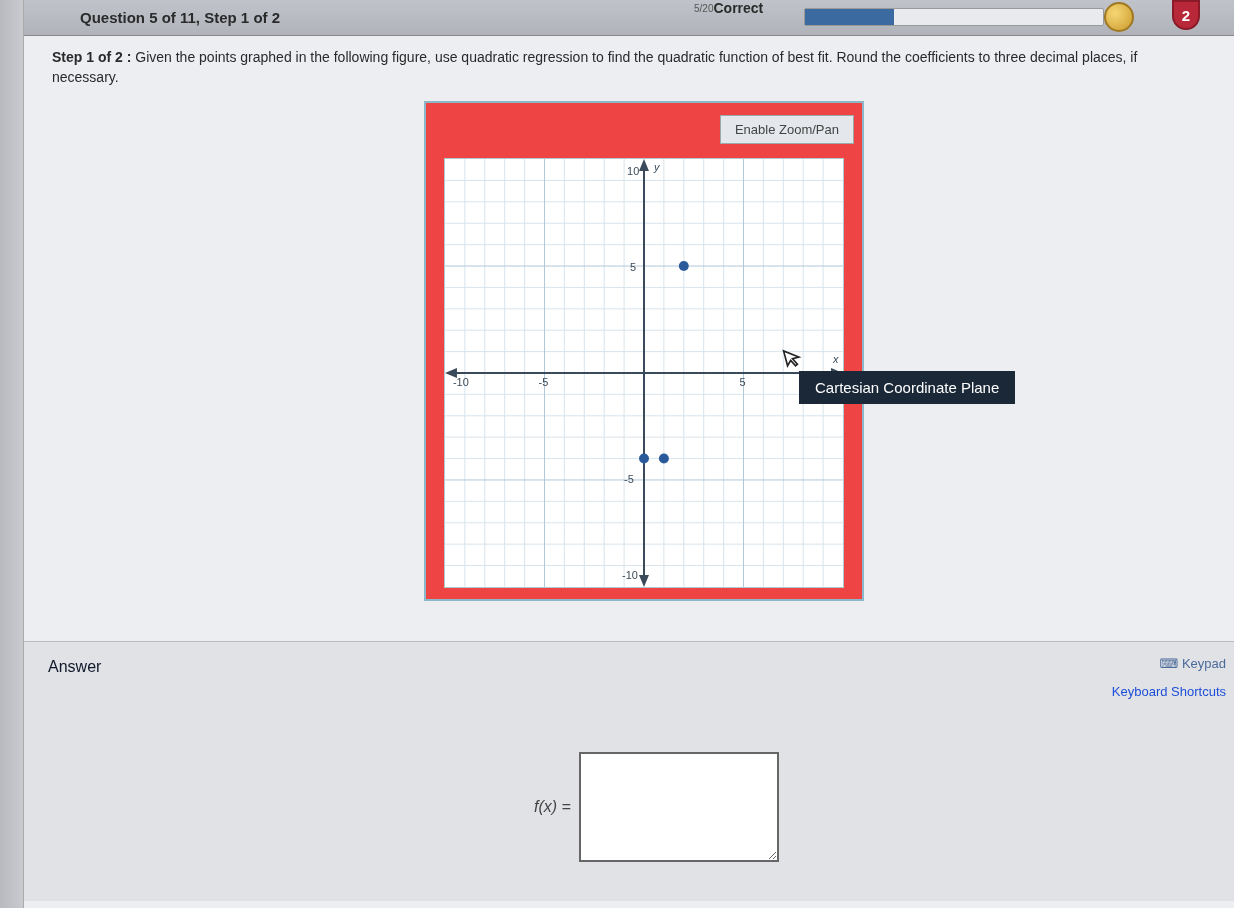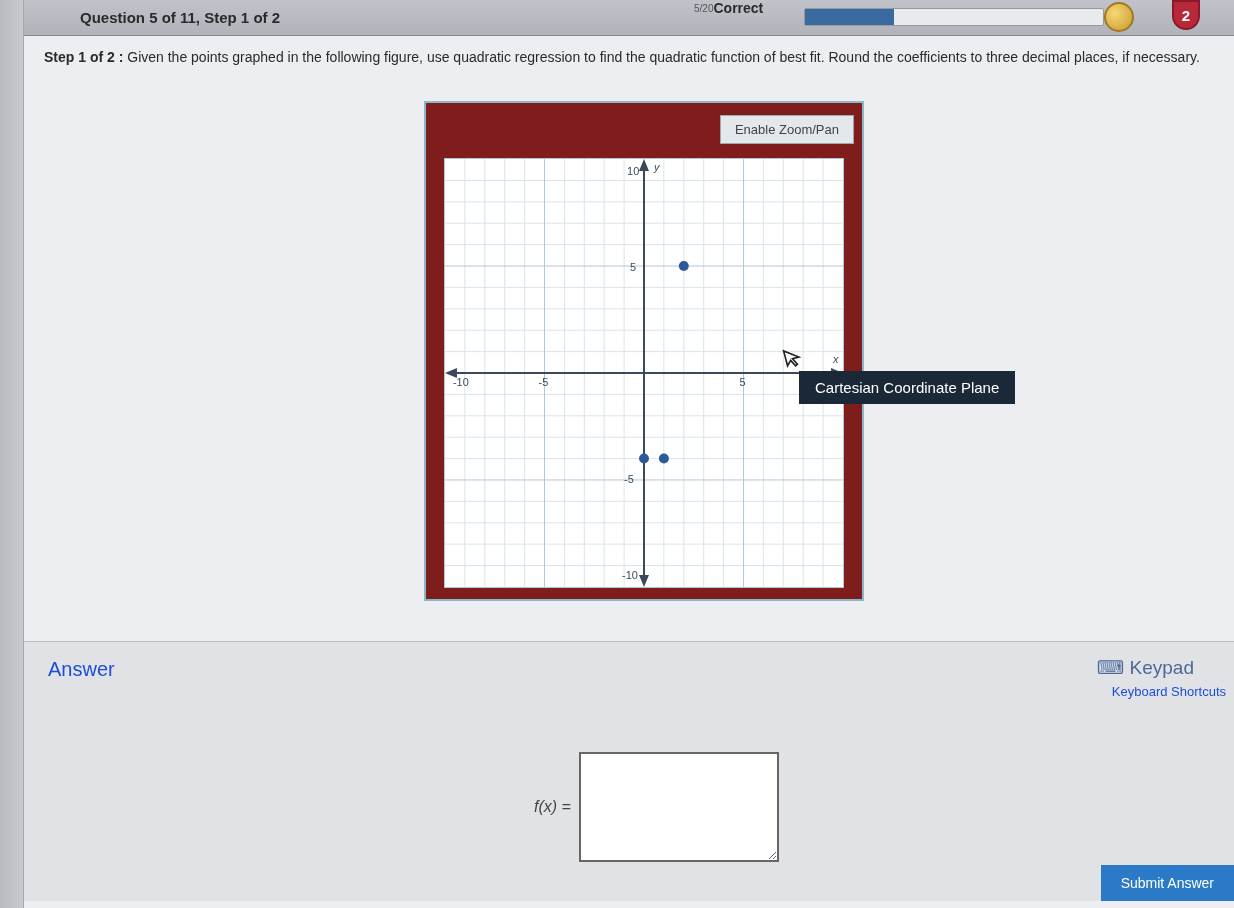--- a/index.html
+++ b/index.html
@@ -87,36 +87,36 @@
       border-radius: 0 0 14px 14px;
       border: 2px solid #8a1a28;
     }
     .content-area {
       position: absolute;
       left: 24px;
       top: 36px;
       right: 0;
       bottom: 0;
       background: #eceef2;
-      padding: 12px 20px;
+      padding: 12px 28px;
     }
     .step-text {
       font-size: 14px;
       color: #2a2a2a;
       line-height: 1.4;
     }
     .step-bold { font-weight: bold; }
     .graph-container {
       position: absolute;
       left: 400px;
       top: 65px;
       width: 440px;
       height: 500px;
       border: 2px solid #8bb8c8;
-      background: #7f1d1d;
+      background: #ef4444;
     }
     .zoom-button {
       position: absolute;
       right: 8px;
       top: 12px;
       background: #e4e8ec;
       border: 1px solid #9aa;
       padding: 6px 14px;
       font-size: 13px;
       color: #444;
@@ -153,22 +153,22 @@
     .answer-section {
       position: absolute;
       left: 0;
       right: 0;
       top: 605px;
       height: 260px;
       background: #e0e2e6;
       border-top: 1px solid #bbb;
       padding: 16px 24px;
     }
-    .answer-label { font-size: 20px; color: #1d4ed8; font-weight: 500; }
-    .keypad-link { position: absolute; right: 40px; top: 14px; font-size: 19px; color: #4a6a9a; }
+    .answer-label { font-size: 16px; color: #0f172a; font-weight: 500; }
+    .keypad-link { position: absolute; right: 8px; top: 14px; font-size: 13px; color: #4a6a9a; }
     .keypad-link::before { content: "⌨ "; }
     .shortcuts-link { position: absolute; right: 8px; top: 42px; font-size: 13px; color: #1d4ed8; }
     .input-row {
       position: absolute;
       left: 510px;
       top: 110px;
       display: flex;
       align-items: center;
       gap: 8px;
     }
@@ -305,15 +305,14 @@
   <div class="tooltip">Cartesian Coordinate Plane</div>
 
   <div class="answer-section">
     <span class="answer-label">Answer</span>
     <span class="keypad-link">Keypad</span>
     <span class="shortcuts-link">Keyboard Shortcuts</span>
     <div class="input-row">
       <span class="fx-label">f(x) =</span>
       <textarea class="answer-input" value="" style=""></textarea>
     </div>
-    <button class="submit-btn">Submit Answer</button>
   </div>
 </div>
 
 </body></html>

